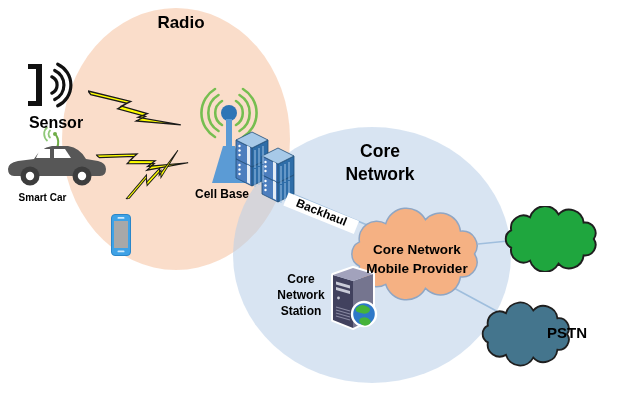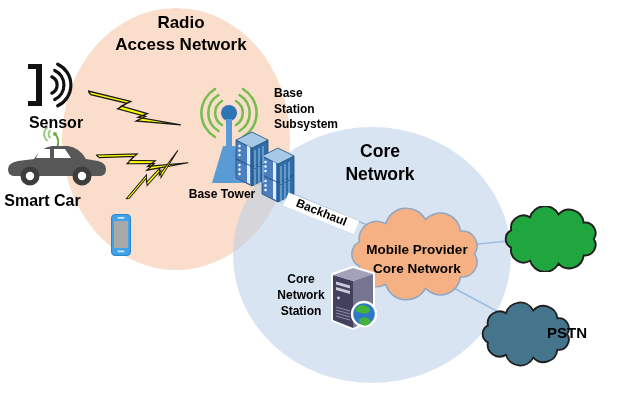--- a/index.html
+++ b/index.html
@@ -11,21 +11,21 @@
   #ran-ellipse{left:62px;top:8px;width:228px;height:262px;background:rgba(250,219,199,0.95);z-index:1;}
   #core-ellipse{left:233px;top:127px;width:278px;height:256px;background:rgba(184,206,231,0.55);z-index:2;}
   #connector-layer{left:0;top:0;z-index:3;}
   .icon{z-index:4;}
   .lbl{z-index:5;}
   #ran-title{left:81px;top:12px;width:200px;font-size:17px;line-height:22px;}
   #core-title{left:300px;top:140px;width:160px;font-size:17.5px;line-height:23px;}
   #bss-label{left:274px;top:86px;width:90px;font-size:12px;line-height:15.5px;text-align:left;}
   #cell-tower-label{left:182px;top:188px;width:80px;font-size:12px;}
   #sensor-label{left:21px;top:114px;width:70px;font-size:16px;}
-  #smartcar-label{left:0px;top:192px;width:85px;font-size:16px;}
+  #smartcar-label{left:0px;top:192px;width:85px;font-size:10px;}
   #smartphone-label{left:78px;top:261px;width:80px;font-size:12px;}
   #backhaul-label{left:286px;top:192px;width:72px;font-size:12px;background:#fff;
                   transform:rotate(22deg);transform-origin:left center;padding:0 2px;}
   #provider-label{left:354px;top:240px;width:126px;font-size:13.5px;line-height:19px;}
   #services-label{left:268px;top:271px;width:66px;font-size:12px;line-height:16px;}
   #internet-label{left:505px;top:232px;width:95px;font-size:15px;}
   #pstn-label{left:482px;top:324px;width:92px;font-size:15px;margin-left:39px;}
   .bolt{position:absolute;z-index:4;}
   #bolt-1{left:88px;top:89px;transform:rotate(0.3deg) scale(0.93);transform-origin:0 2px;}
   #bolt-2{left:96px;top:153px;transform:rotate(-15deg) scale(0.87);transform-origin:0 2px;}
@@ -178,42 +178,36 @@
     </g>
     <g>
       <circle cx="36" cy="52" r="12" fill="#2E78C8" stroke="#fff" stroke-width="2.4"></circle>
       <path d="M28,46 q5,-5 10,-2 q6,2 3,6 q-3,3 -8,1 q-7,-1 -5,-5 Z" fill="#45B33A"></path>
       <path d="M33,56 q6,-2 9,2 q2,3 -2,5 q-5,2 -8,-2 q-2,-3 1,-5 Z" fill="#45B33A"></path>
     </g>
   </svg>
 
   <div class="lbl" id="ran-title">
     <div>Radio</div>
-    <div>Access Network</div>
   </div>
 
   <div class="lbl" id="core-title">
     <div>Core</div>
     <div>Network</div>
   </div>
 
-  <div class="lbl" id="bss-label">
-    <div>Base</div>
-    <div>Station</div>
-    <div>Subsystem</div>
-  </div>
-
-  <div class="lbl" id="cell-tower-label">Base Tower</div>
+
+  <div class="lbl" id="cell-tower-label">Cell Base</div>
   <div class="lbl" id="sensor-label">Sensor</div>
   <div class="lbl" id="smartcar-label">Smart Car</div>
   <div class="lbl" id="backhaul-label">Backhaul</div>
 
   <div class="lbl" id="provider-label">
+    <div>Core Network</div>
     <div>Mobile Provider</div>
-    <div>Core Network</div>
   </div>
 
   <div class="lbl" id="services-label">
     <div>Core</div>
     <div>Network</div>
     <div>Station</div>
   </div>
 
   <div class="lbl" id="pstn-label">PSTN</div>
 

